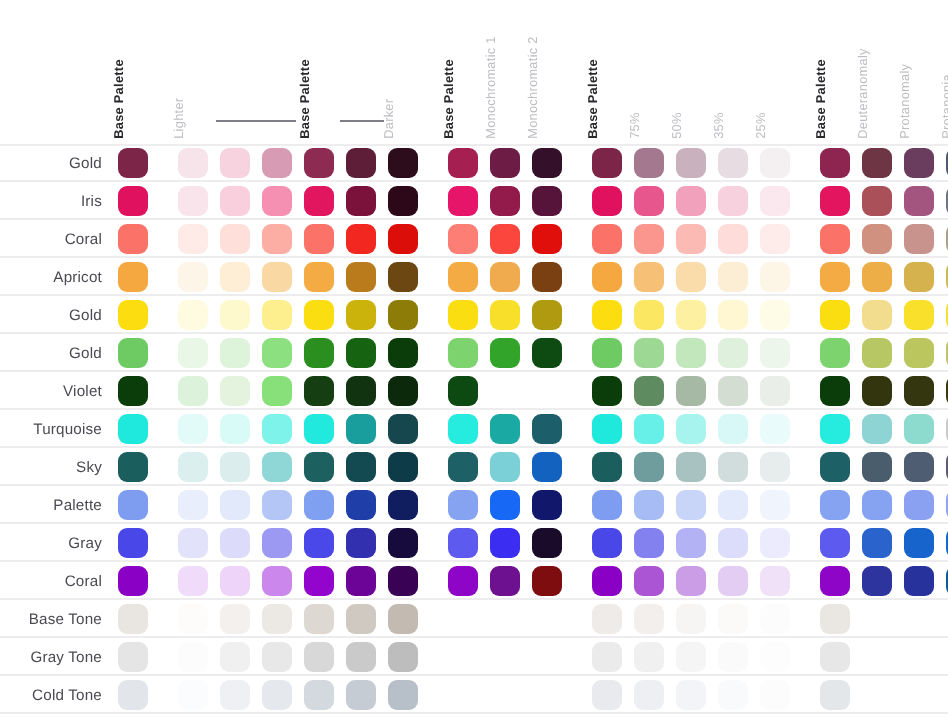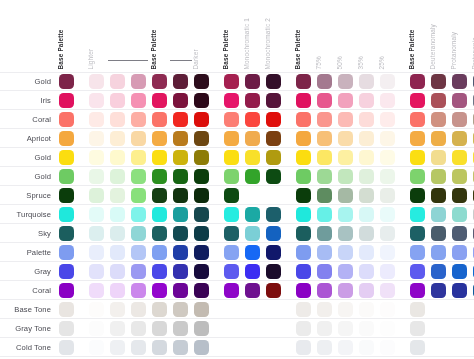--- a/index.html
+++ b/index.html
@@ -576,21 +576,21 @@
           </div>
           <div class="cell">
             <div class="sw" style="background: rgb(188, 198, 95);"></div>
           </div>
           <div class="cell">
             <div class="sw" style="background: rgb(195, 194, 103);"></div>
           </div>
         </div>
       </div>
       <div class="row">
-        <div class="rlabel">Spruce</div>
+        <div class="rlabel">Violet</div>
         <div class="rgrp">
           <div class="cell">
             <div class="sw" style="background: rgb(11, 61, 11);"></div>
           </div>
         </div>
         <div class="rgrp gap">
           <div class="cell">
             <div class="sw" style="background: rgb(221, 242, 218);"></div>
           </div>
           <div class="cell">

